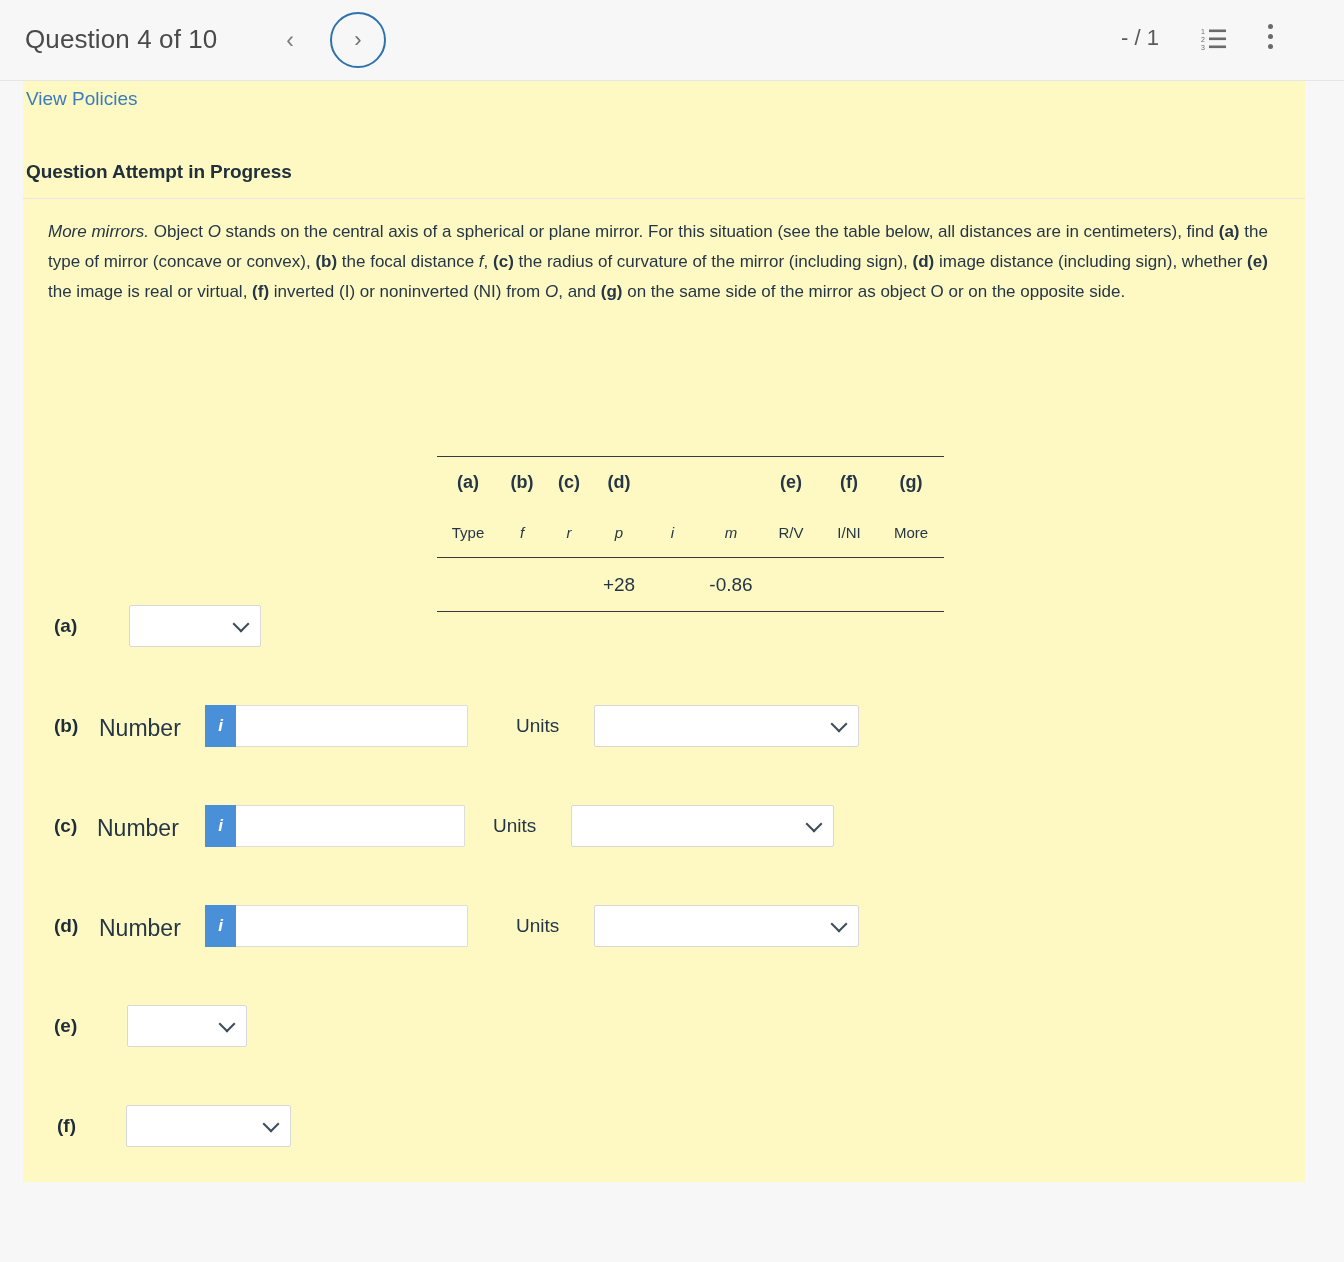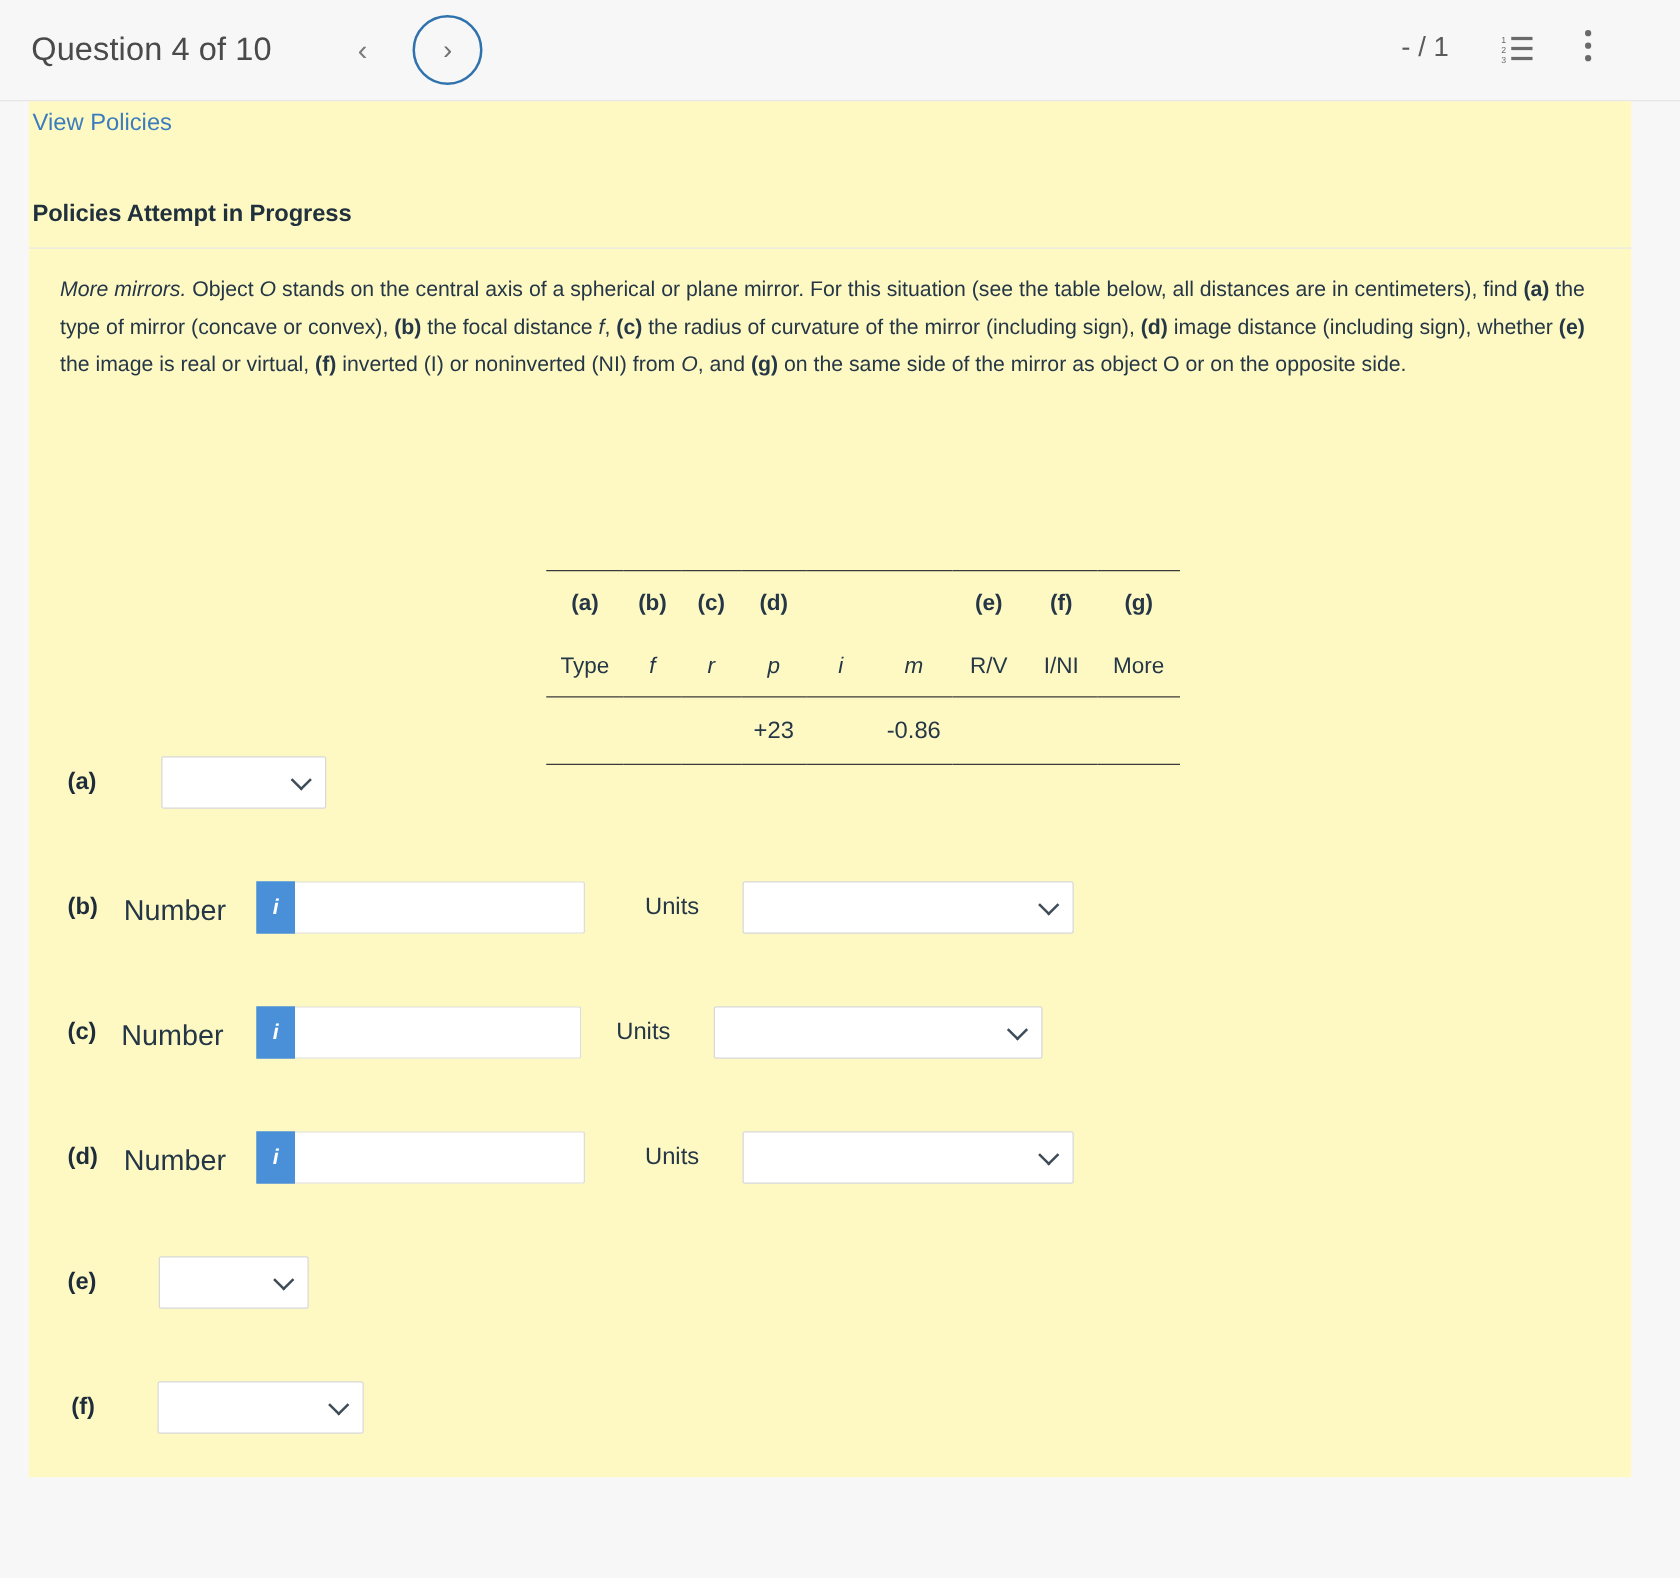--- a/index.html
+++ b/index.html
@@ -149,21 +149,21 @@
     vertical-align: middle;
     font-size: 18.5px;
   }
   .dtable tr.hdr td {
     height: 51px;
     font-weight: bold;
     font-size: 18px;
   }
   .dtable tr.sub td {
     height: 50px;
-    font-size: 18px;
+    font-size: 15px;
   }
   .dtable tr.sub td.ital { font-style: italic; }
   .dtable tr.val td { height: 54px; font-size: 19px; }
   .rule-top   { border-top: 1px solid #3a3a3a; }
   .rule-mid   { border-top: 1px solid #3a3a3a; }
   .rule-bot   { border-bottom: 1px solid #3a3a3a; }
 
   
   .arow { position: absolute; }
   .alabel {
@@ -264,21 +264,21 @@
       <i></i>
       <i></i>
       <i></i>
     </div>
   </div>
 
   <div class="card">
 
     <div class="view-policies">View Policies</div>
 
-    <div class="attempt-title">Policies Attempt in Progress</div>
+    <div class="attempt-title">Question Attempt in Progress</div>
 
     <div class="divider"></div>
 
     <div class="prompt"><em>More mirrors.</em><span> Object </span><span class="var">O</span><span> stands on the central axis of a spherical or plane mirror. For this situation (see the table below, all distances are in centimeters), find </span><b>(a)</b><span> the type of mirror (concave or convex), </span><b>(b)</b><span> the focal distance </span><span class="var">f</span><span>, </span><b>(c)</b><span> the radius of curvature of the mirror (including sign), </span><b>(d)</b><span> image distance (including sign), whether </span><b>(e)</b><span> the image is real or virtual, </span><b>(f)</b><span> inverted (I) or noninverted (NI) from </span><span class="var">O</span><span>, and </span><b>(g)</b><span> on the same side of the mirror as object O or on the opposite side.</span></div>
 
     <table class="dtable">
       <tbody>
           <tr class="hdr">
         <td class="rule-top" style="width:62px">(a)</td>
         <td class="rule-top" style="width:46px">(b)</td>
@@ -298,21 +298,21 @@
         <td class="ital">i</td>
         <td class="ital">m</td>
         <td>R/V</td>
         <td>I/NI</td>
         <td>More</td>
       </tr>
       <tr class="val">
         <td class="rule-mid rule-bot"></td>
         <td class="rule-mid rule-bot"></td>
         <td class="rule-mid rule-bot"></td>
-        <td class="rule-mid rule-bot">+23</td>
+        <td class="rule-mid rule-bot">+28</td>
         <td class="rule-mid rule-bot"></td>
         <td class="rule-mid rule-bot">-0.86</td>
         <td class="rule-mid rule-bot"></td>
         <td class="rule-mid rule-bot"></td>
         <td class="rule-mid rule-bot"></td>
       </tr>
     </tbody>
       </table>
 
     <div class="arow">

